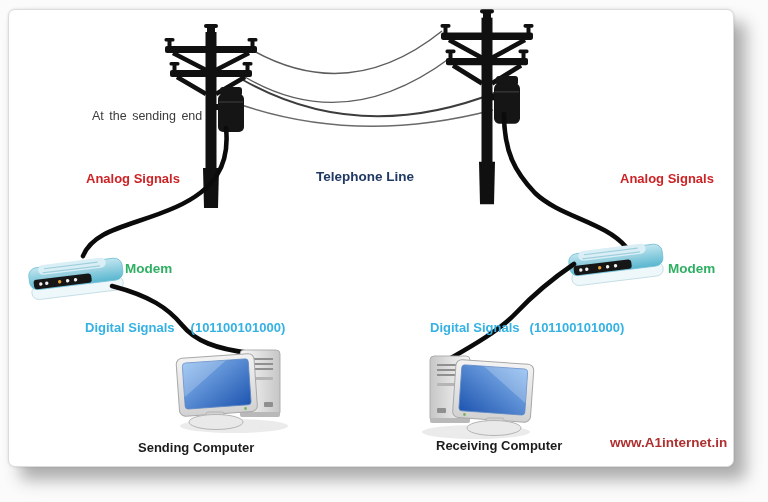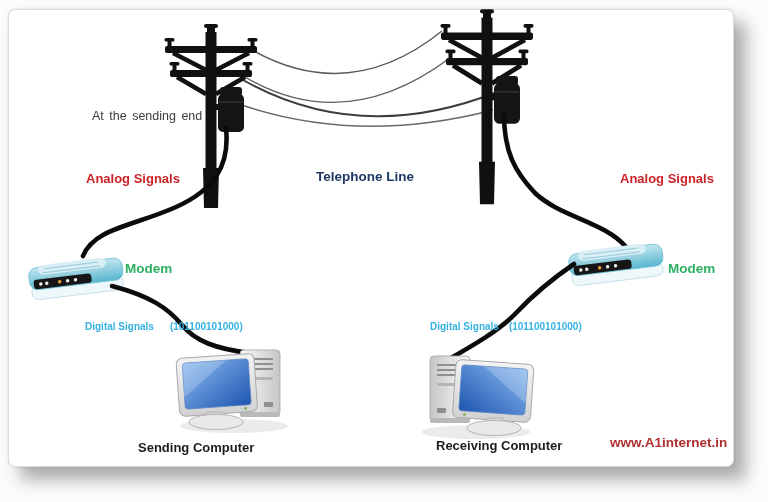--- a/index.html
+++ b/index.html
@@ -36,21 +36,21 @@
   }
   .lbl {
     position: absolute;
     white-space: nowrap;
     line-height: 1.1;
   }
   .note      { font-size: 12.5px; color: var(--note-label, #3b3b3b); word-spacing: 2px; }
   .analog    { font-size: 13px;   font-weight: bold; color: var(--analog-label, #cc2326); }
   .teleline  { font-size: 13.5px; font-weight: bold; color: var(--telephone-label, #1f3864); }
   .modemlbl  { font-size: 13.5px; font-weight: bold; color: var(--modem-label, #2eaf62); }
-  .digital   { font-size: 10px;   font-weight: bold; color: var(--digital-label, #35b2e3); display:flex; }
+  .digital   { font-size: 13px;   font-weight: bold; color: var(--digital-label, #35b2e3); display:flex; }
   .digital .gap-l { margin-left: 16px; }
   .digital .gap-r { margin-left: 10px; }
   .complbl   { font-size: 13px;   font-weight: bold; color: var(--computer-label, #1c1c1c); }
   .watermark { font-size: 13.5px; font-weight: bold; color: var(--watermark, #ae2f2f); }
 </style>
 </head>
 <body style="background: rgb(251, 251, 251);">
 
 <div class="stage">
   <div class="card"></div>

